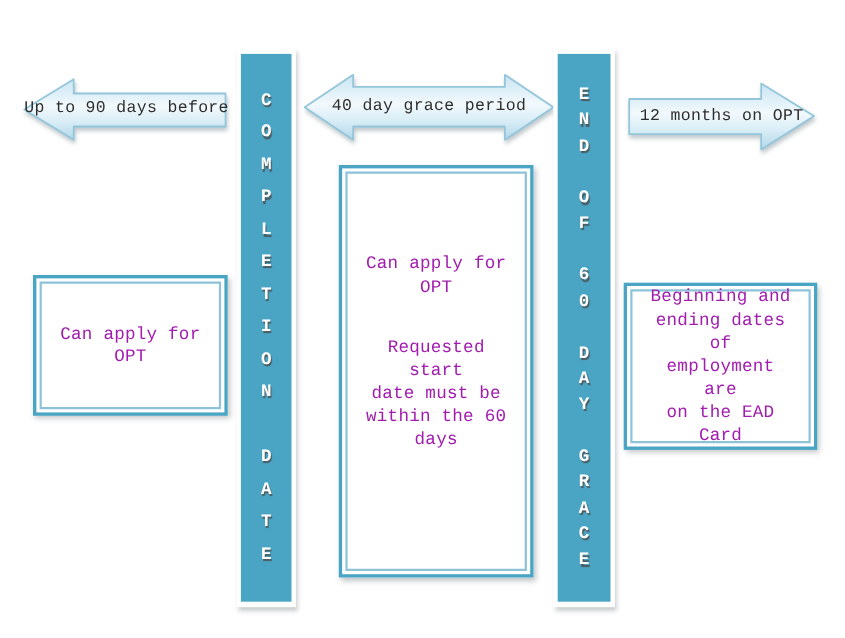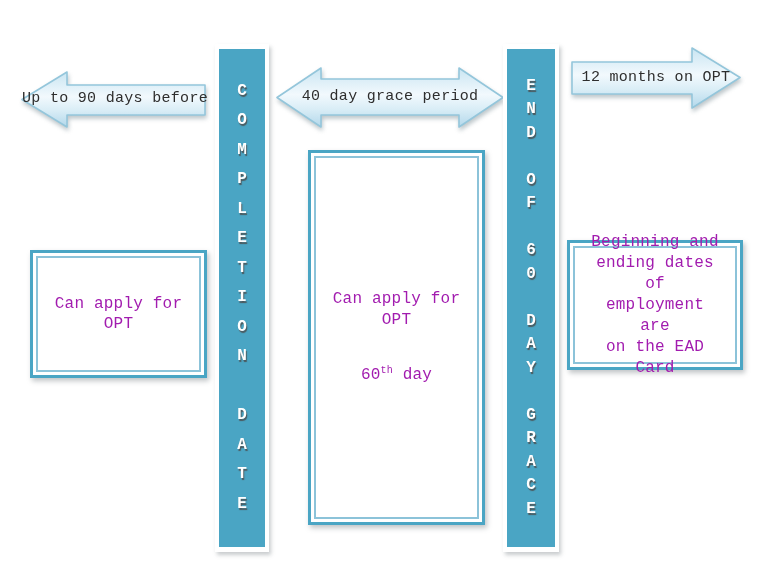--- a/index.html
+++ b/index.html
@@ -12,21 +12,21 @@
   .arrow{position:absolute;}
   .arrow svg{display:block;overflow:visible;filter:drop-shadow(1px 3px 2px rgba(110,130,140,0.45));}
   .arrow-label{
     position:absolute;left:0;right:0;text-align:center;
     font-size:15px;letter-spacing:0.3px;color:#2e2e2e;white-space:nowrap;
   }
   .arrow-left{left:22px;top:72px;width:183px;height:55px;}
   .arrow-left .arrow-label{top:18px;}
   .arrow-middle{left:277px;top:68px;width:226px;height:59px;}
   .arrow-middle .arrow-label{top:20px;}
-  .arrow-right{left:572px;top:48px;width:168px;height:60px;}
+  .arrow-right{left:572px;top:76px;width:168px;height:60px;}
   .arrow-right .arrow-label{top:21px;}
 
   
   .bar{
     position:absolute;top:44px;background:#ffffff;padding:5px 4px;
     box-shadow:2px 3px 4px rgba(100,110,115,0.35);
   }
   .bar-fill{
     background:#4aa5c4;display:flex;align-items:center;justify-content:center;
   }
@@ -46,21 +46,21 @@
   .tbox{
     position:absolute;box-sizing:border-box;background:#ffffff;
     border:3px solid #4aa5c4;
     box-shadow:inset 0 0 0 3px #ffffff, inset 0 0 0 5px #8cc3d9, 2px 3px 5px rgba(100,110,115,0.4);
     display:flex;flex-direction:column;align-items:center;justify-content:center;
     text-align:center;font-size:16px;color:#a21caf;letter-spacing:0.2px;padding:20px;
   }
   .pre{display:block;white-space:pre-line;}
   .box-left{left:30px;top:250px;width:177px;height:128px;line-height:20px;}
   .box-middle{left:308px;top:150px;width:177px;height:375px;line-height:21px;}
-  .box-right{left:567px;top:240px;width:176px;height:130px;line-height:21px;}
+  .box-right{left:567px;top:257px;width:176px;height:152px;line-height:21px;}
   .para{margin:0;}
   .para + .para{margin-top:34px;}
   .sup-line{line-height:21px;}
   sup{font-size:10px;vertical-align:super;line-height:0;}
 </style>
 </head>
 <body>
 
 <div class="canvas">
 
@@ -154,22 +154,25 @@
   </div>
 
   <div class="tbox box-left">
     <span class="pre">Can apply for
 OPT</span>
   </div>
 
   <div class="tbox box-middle">
     <div class="para pre">Can apply for
 OPT</div>
+    <div class="para pre">Requested start
+date must be
+within the 60
+days</div>
     <div class="para">
-      <div class="sup-line"><span>60</span><sup>th</sup><span> day</span></div>
     </div>
   </div>
 
   <div class="tbox box-right">
     <span class="pre">Beginning and
 ending dates of
 employment are
 on the EAD Card</span>
   </div>
 

